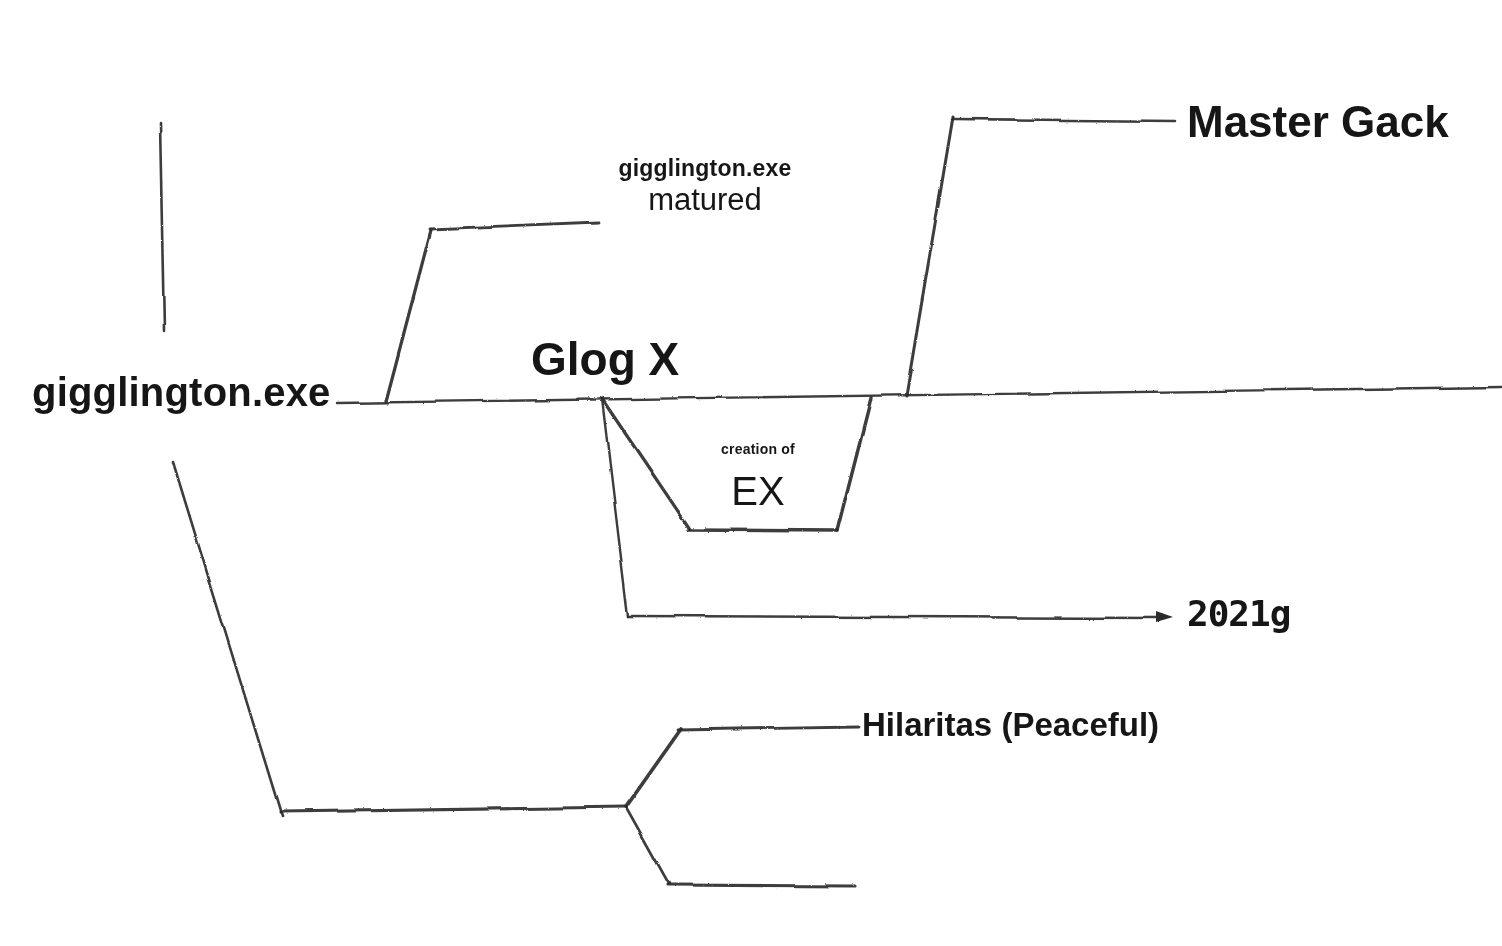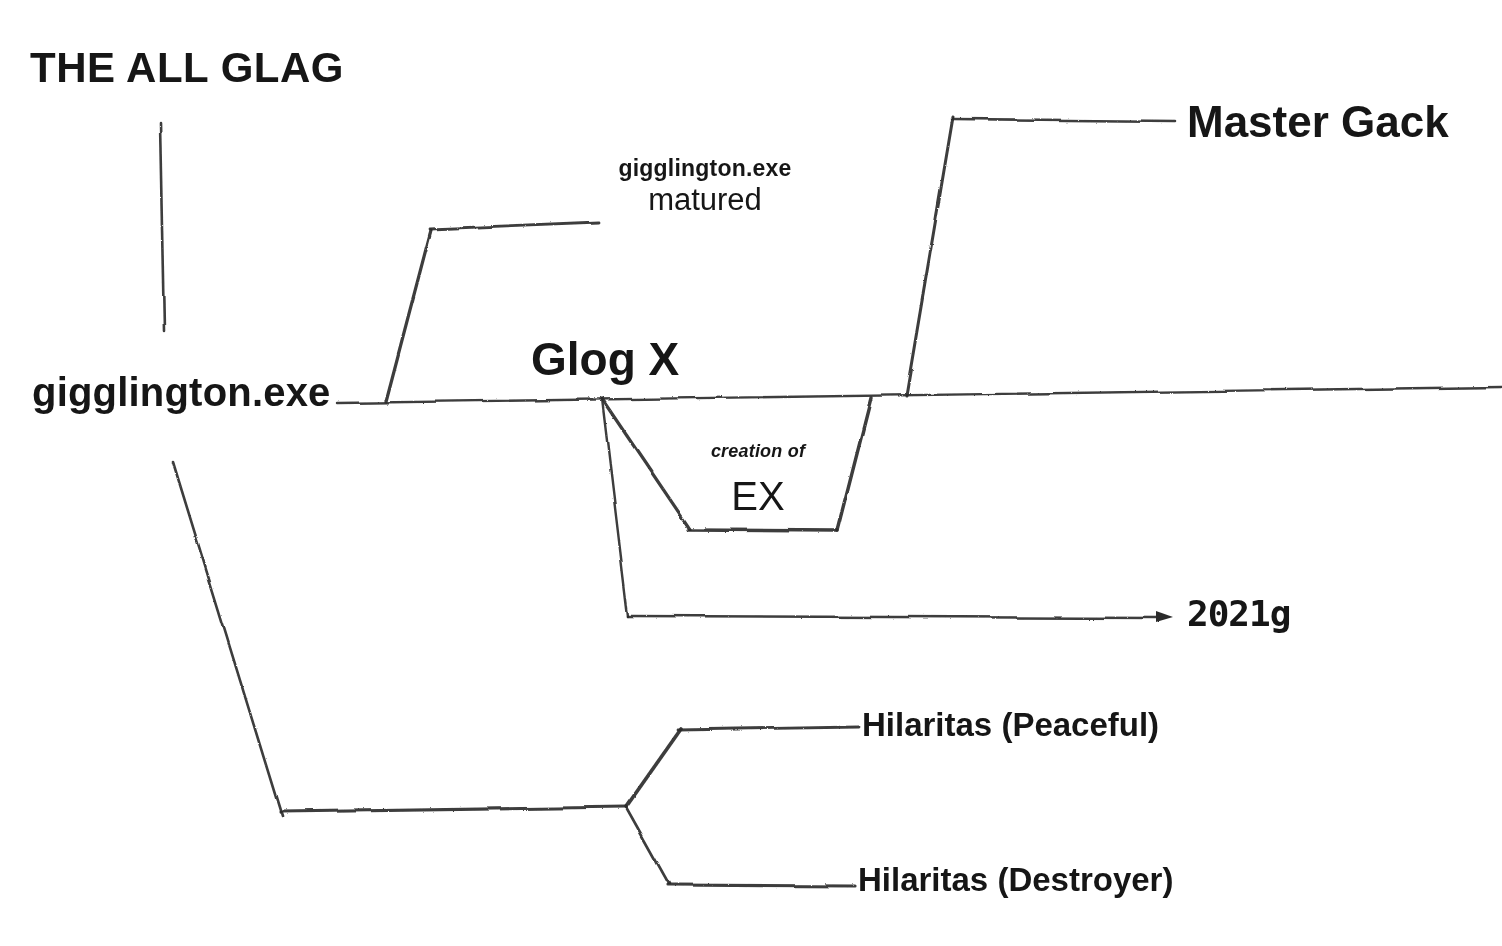--- a/index.html
+++ b/index.html
@@ -63,24 +63,23 @@
     font-size: 46px;
     font-weight: 700;
   }
   .ex-block {
     left: 678px;
     top: 441px;
     width: 160px;
     text-align: center;
   }
   .ex-line1 {
-    font-size: 18px;
+    font-size: 14px;
     font-weight: 600;
     letter-spacing: 0.2px;
-    font-style: italic;
   }
   .ex-line2 {
     margin-top: 12px;
     font-size: 40px;
     font-weight: 500;
   }
   .master-gack {
     left: 1187px;
     top: 97px;
     font-size: 44px;
@@ -136,21 +135,20 @@
       <line x1="952" y1="119" x2="1176" y2="121" stroke-width="2.6"></line>
       <line x1="173" y1="462" x2="282" y2="817" stroke-width="2.6"></line>
       <line x1="280" y1="812" x2="626" y2="807" stroke-width="3.2"></line>
       <line x1="626" y1="807" x2="681" y2="729" stroke-width="3.6"></line>
       <line x1="678" y1="730" x2="858" y2="727" stroke-width="2.8"></line>
       <line x1="626" y1="807" x2="669" y2="884" stroke-width="2.6"></line>
       <line x1="668" y1="885" x2="855" y2="886" stroke-width="3.2"></line>
     </g>
   </svg>
 
-  <div class="lbl title">THE ALL GLAG</div>
 
   <div class="lbl root-label">gigglington.exe</div>
 
   <div class="lbl matured-block">
     <div class="matured-line1">gigglington.exe</div>
     <div class="matured-line2">matured</div>
   </div>
 
   <div class="lbl glog-x">Glog X</div>
 
@@ -158,15 +156,14 @@
     <div class="ex-line1">creation of</div>
     <div class="ex-line2">EX</div>
   </div>
 
   <div class="lbl master-gack">Master Gack</div>
 
   <div class="lbl y2021g">2021g</div>
 
   <div class="lbl hilaritas-peaceful">Hilaritas (Peaceful)</div>
 
-  <div class="lbl hilaritas-destroyer">Hilaritas (Destroyer)</div>
 
 </div>
 
 </body></html>

